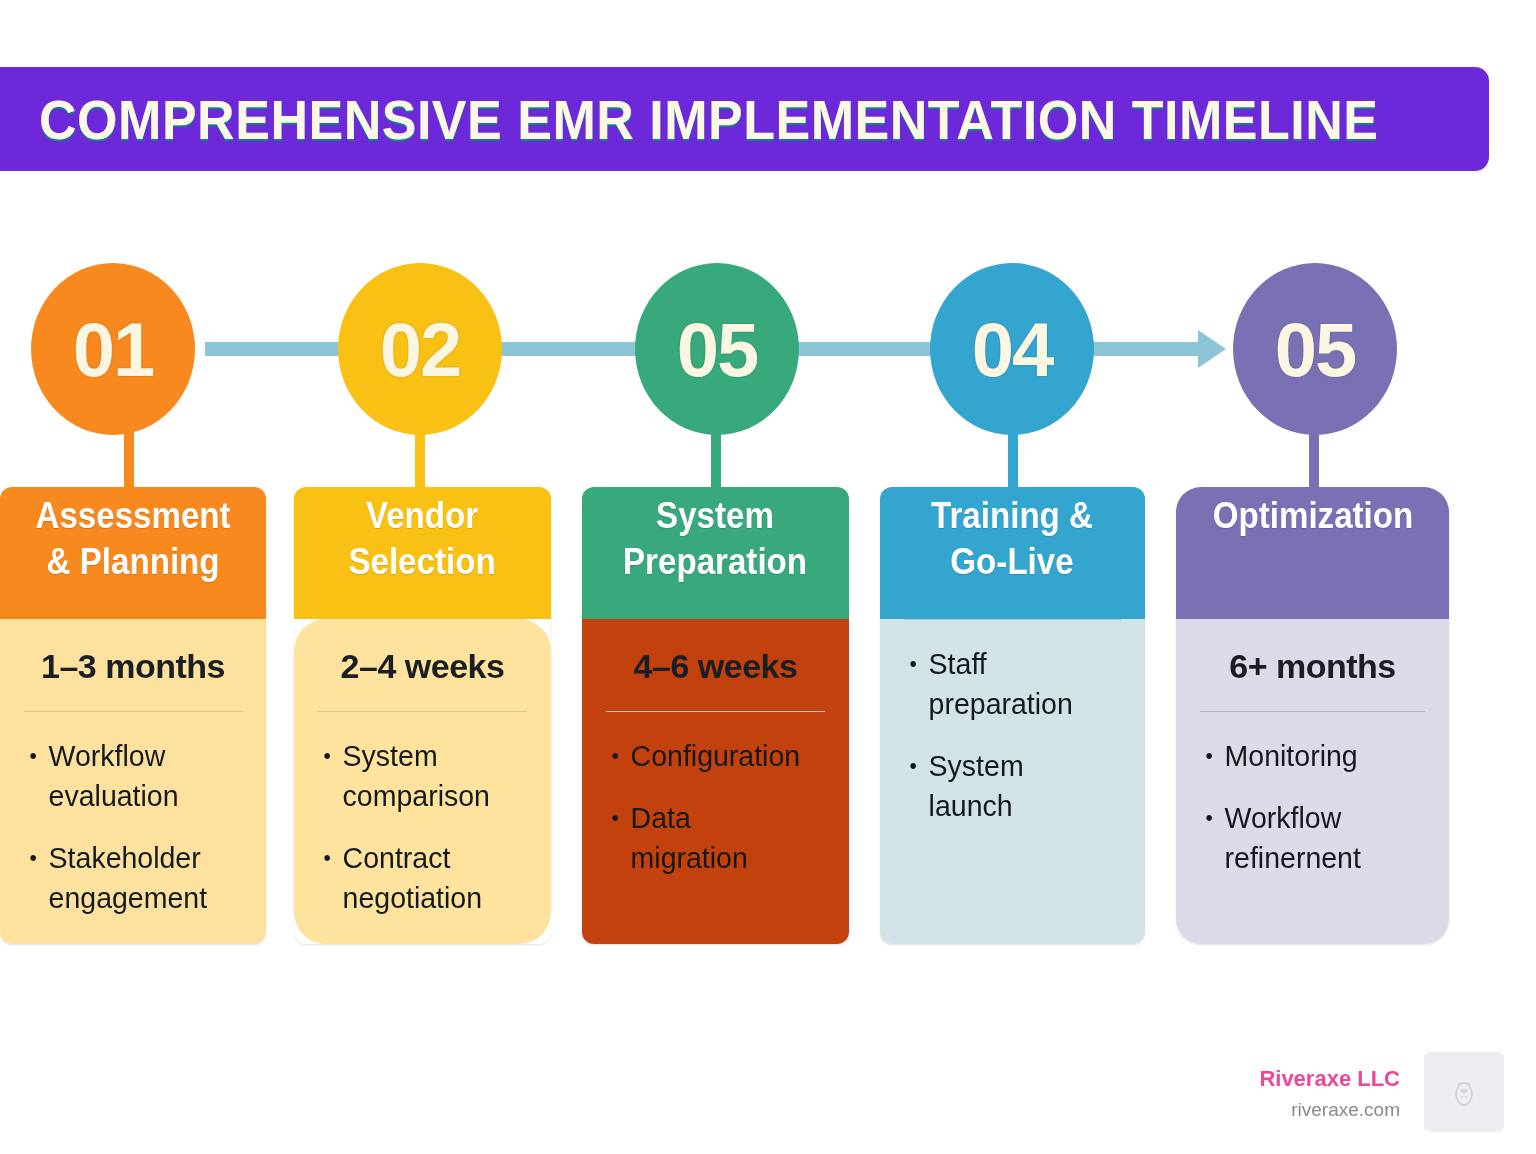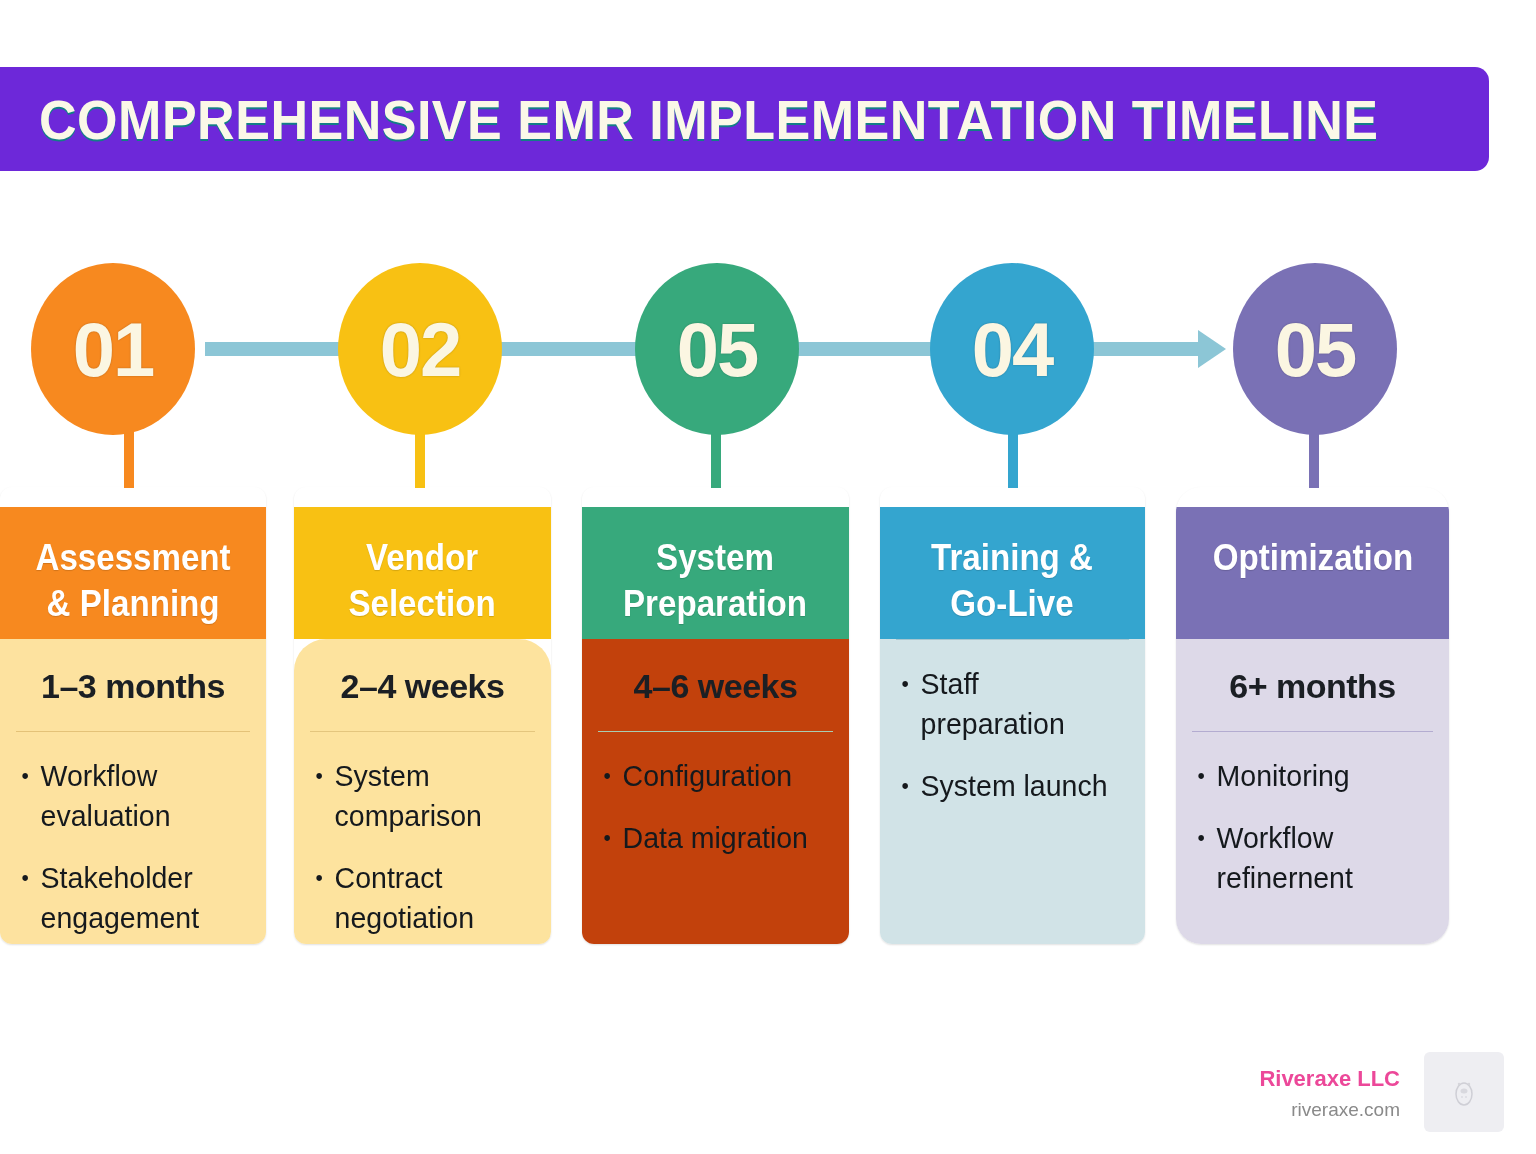--- a/index.html
+++ b/index.html
@@ -36,28 +36,28 @@
     text-shadow: 0 0 2px rgba(0,0,0,0.25);
   }
   .stem { position: absolute; top: 432px; width: 10px; height: 56px; }
 
   .card {
     position: absolute; top: 487px; height: 457px; border-radius: 12px; overflow: hidden;
     box-shadow: 0 1px 2px rgba(0,0,0,0.12);
   }
   .card-head {
     height: 132px; display: flex; align-items: flex-start; justify-content: center;
-    padding-top: 28px; text-align: center; margin-top: 20px;
+    padding-top: 6px; text-align: center;
   }
   .card-title {
     color: #ffffff; font-weight: 700; font-size: 36px; line-height: 46px;
     transform: scaleX(0.92); white-space: pre-line;
     text-shadow: 0 1px 1px rgba(0,0,0,0.15);
   }
-  .card-body { height: 325px; padding: 0 14px; }
+  .card-body { height: 325px; padding: 0 22px; }
   .card-duration {
     text-align: center; font-size: 34px; font-weight: 700; color: #1b1f24;
     padding-top: 28px; height: 92px; letter-spacing: -0.5px;
   }
   .card-divider { height: 1px; margin: 0 2px; }
   .card-list { list-style: none; padding-top: 24px; }
   .card-list li {
     position: relative; padding-left: 28px; font-size: 30px; line-height: 40px;
     color: #15191d; margin-bottom: 22px; transform: scaleX(0.95); transform-origin: left;
   }

